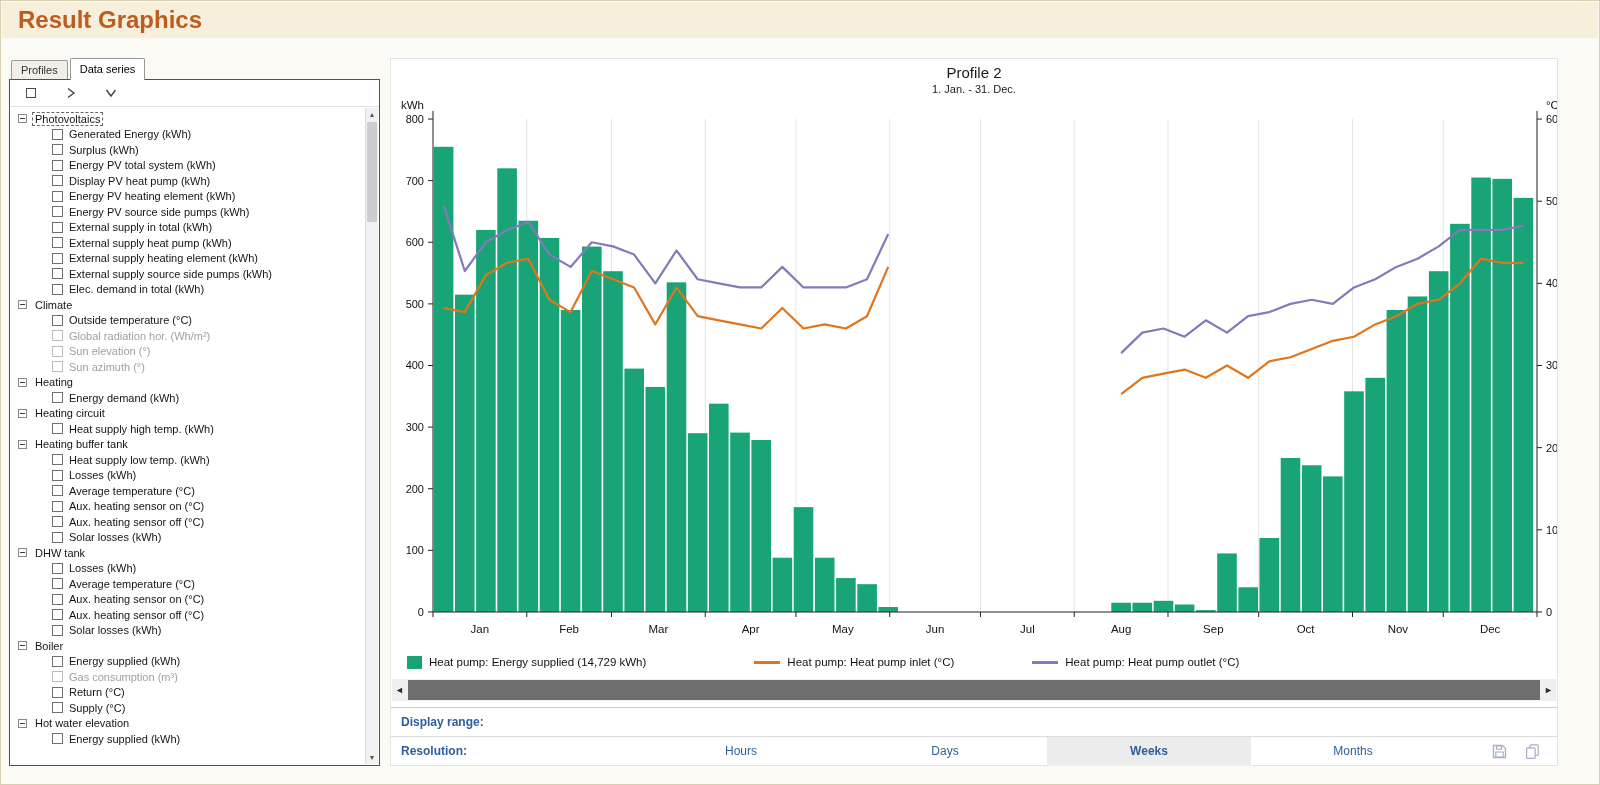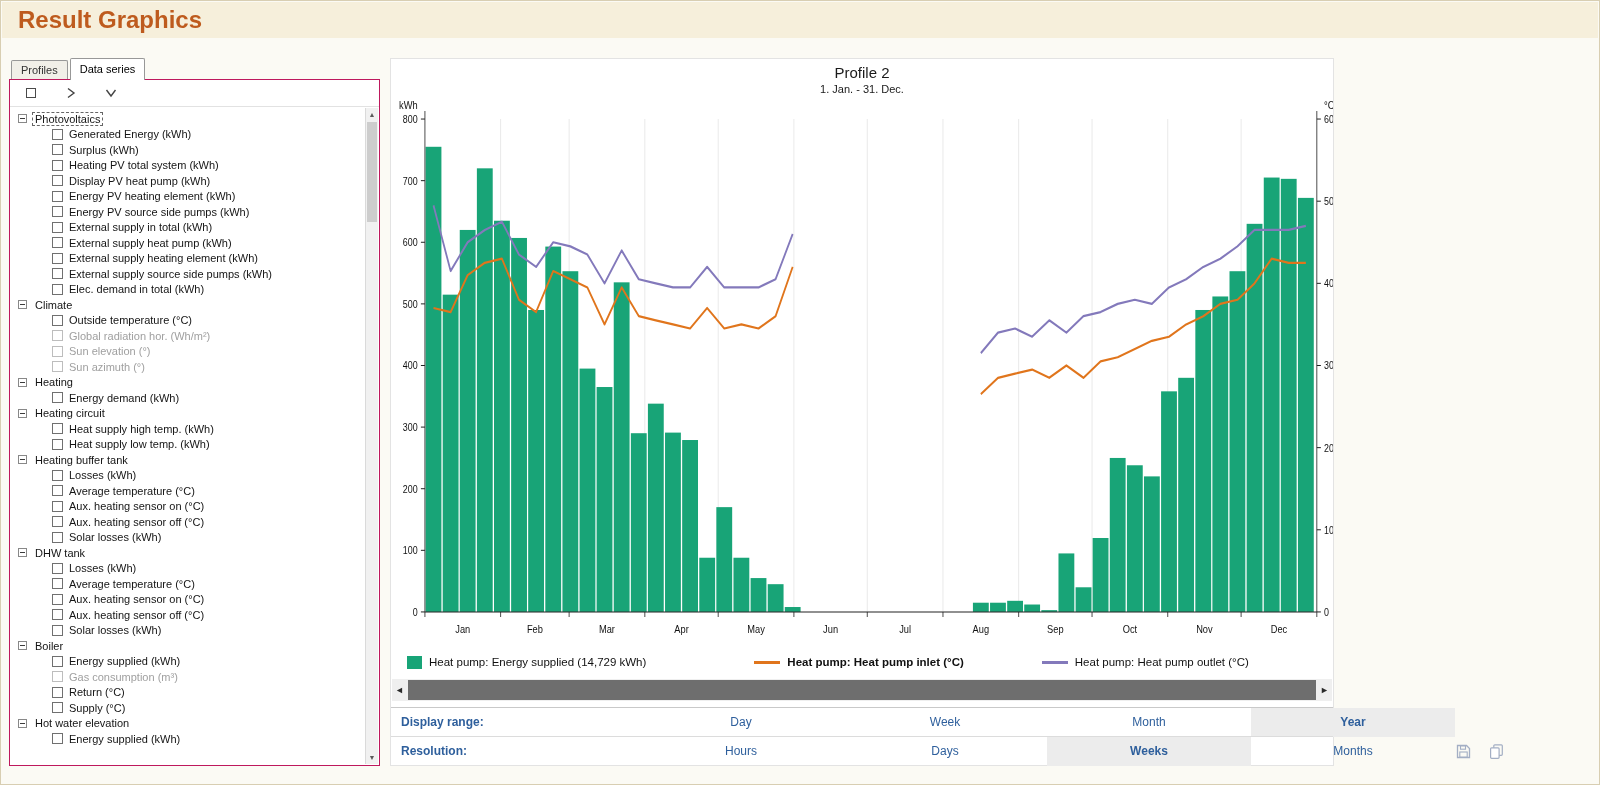--- a/index.html
+++ b/index.html
@@ -30,39 +30,39 @@
   .trow.child{padding-left:37px;}
   .cb{flex:0 0 11px;width:11px;height:11px;border:1px solid #707070;background:#fff;margin-right:6px;}
   .trow.disabled .clabel{color:#A0A0A0;}
   .trow.disabled .cb{border-color:#BDBDBD;}
   .vscroll{position:absolute;right:0;top:0;bottom:0;width:13px;background:#F1F1F1;border-left:1px solid #DADADA;}
   .varrow{height:13px;display:flex;align-items:center;justify-content:center;font-size:7px;color:#5a5a5a;}
   .varrow.down{position:absolute;bottom:0;left:0;right:0;}
   .vthumb{position:absolute;left:1px;right:1px;top:14px;height:100px;background:#CDCDCD;}
 
   
-  .right-panel{position:absolute;left:389px;top:57px;width:944px;height:708px;background:#fff;border:1px solid #E3E3E3;display:flex;flex-direction:column;}
+  .right-panel{position:absolute;left:389px;top:57px;width:1168px;height:708px;background:#fff;border:1px solid #E3E3E3;display:flex;flex-direction:column;}
   .chart-head{position:relative;height:38px;padding-top:5px;flex:0 0 auto;}
   .chart-title{text-align:center;font-size:15px;color:#1a1a1a;}
   .chart-sub{text-align:center;font-size:11px;color:#1a1a1a;margin-top:2px;}
   .chart-box{position:relative;flex:1 1 auto;}
   .chart-box svg{position:absolute;left:0;top:0;width:100%;height:100%;}
   .legend{display:flex;align-items:center;height:24px;padding-left:16px;font-size:11.5px;color:#111;flex:0 0 auto;}
   .legend-item{display:flex;align-items:center;}
   .legend-item:nth-child(1){margin-right:108px;}
-  .legend-item:nth-child(2){margin-right:78px;font-weight:bold;}
+  .legend-item:nth-child(2){margin-right:78px;}
   .sw-bar{width:15px;height:13px;margin-right:7px;display:inline-block;}
   .sw-line{width:26px;height:3px;margin-right:7px;display:inline-block;}
   .hscroll{position:relative;height:22px;margin:5px 1px 0;background:#EFEFEF;flex:0 0 auto;}
   .harrow{position:absolute;top:0;bottom:0;width:15px;display:flex;align-items:center;justify-content:center;font-size:9px;color:#2b2b2b;background:#EFEFEF;cursor:default;}
   .harrow.left{left:0;}.harrow.right{right:0;}
   .hthumb{position:absolute;left:16px;right:16px;top:1px;bottom:1px;background:#6E6E6E;}
   .ctrl-row{display:flex;height:29px;border-top:1px solid #DCDCDC;align-items:stretch;flex:0 0 auto;margin-top:6px;}
   .ctrl-row + .ctrl-row{margin-top:0;}
-  .ctrl-row.first{border-top-color:#C9C9C9;}
+  .ctrl-row.first{border-top-color:#C9C9C9;flex-direction:column;}
   .ctrl-label{flex:0 0 248px;line-height:29px;padding-left:10px;font-weight:bold;color:#2E5F9C;font-size:12px;}
   .opts{display:flex;align-items:center;}
   .opt{flex:0 0 204px;width:204px;text-align:center;line-height:29px;color:#2E5F9C;font-size:12px;cursor:default;}
   .opt.selected{font-weight:bold;background:#ECECEC;}
   .icons{flex:1;display:flex;align-items:center;justify-content:flex-end;gap:16px;padding-right:16px;}
   .icons span{display:inline-flex;}
 </style>
 </head>
 <body>
 
@@ -102,21 +102,21 @@
             <div class="trow child">
               <span class="cb"></span>
               <span class="clabel">Generated Energy (kWh)</span>
             </div>
             <div class="trow child">
               <span class="cb"></span>
               <span class="clabel">Surplus (kWh)</span>
             </div>
             <div class="trow child">
               <span class="cb"></span>
-              <span class="clabel">Heating PV total system (kWh)</span>
+              <span class="clabel">Energy PV total system (kWh)</span>
             </div>
             <div class="trow child">
               <span class="cb"></span>
               <span class="clabel">Display PV heat pump (kWh)</span>
             </div>
             <div class="trow child">
               <span class="cb"></span>
               <span class="clabel">Energy PV heating element (kWh)</span>
             </div>
             <div class="trow child">
@@ -172,27 +172,27 @@
               <span class="clabel">Energy demand (kWh)</span>
             </div>
             <div class="trow group">
               <span class="expander"></span>
               <span class="glabel">Heating circuit</span>
             </div>
             <div class="trow child">
               <span class="cb"></span>
               <span class="clabel">Heat supply high temp. (kWh)</span>
             </div>
+            <div class="trow group">
+              <span class="expander"></span>
+              <span class="glabel">Heating buffer tank</span>
+            </div>
             <div class="trow child">
               <span class="cb"></span>
               <span class="clabel">Heat supply low temp. (kWh)</span>
-            </div>
-            <div class="trow group">
-              <span class="expander"></span>
-              <span class="glabel">Heating buffer tank</span>
             </div>
             <div class="trow child">
               <span class="cb"></span>
               <span class="clabel">Losses (kWh)</span>
             </div>
             <div class="trow child">
               <span class="cb"></span>
               <span class="clabel">Average temperature (°C)</span>
             </div>
             <div class="trow child">

